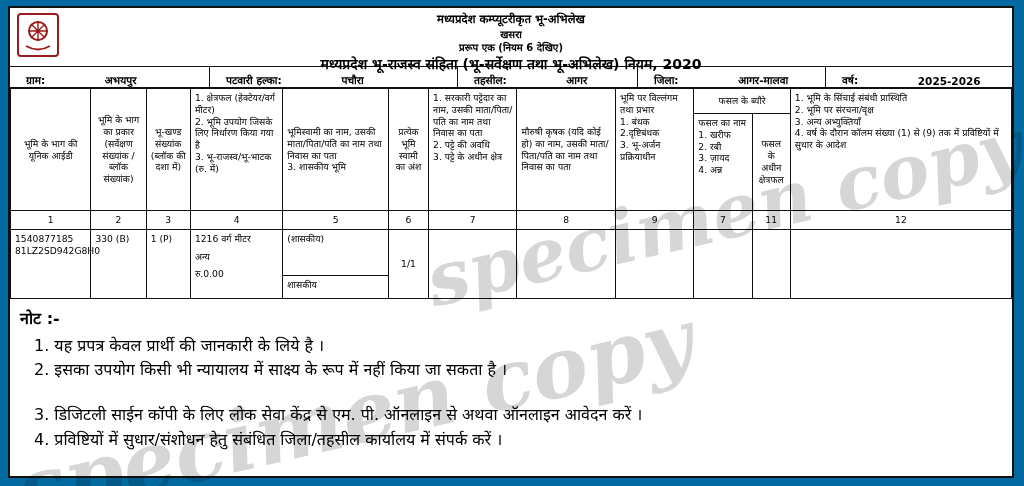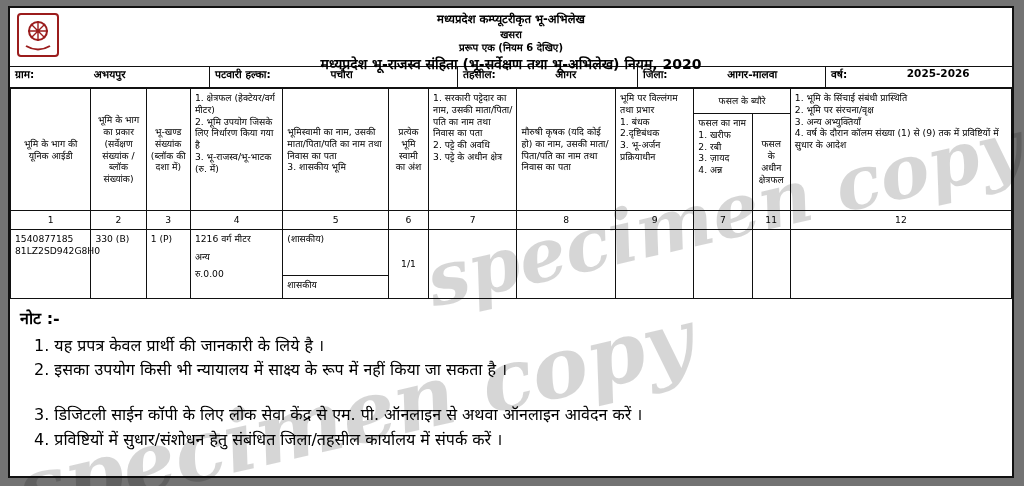--- a/index.html
+++ b/index.html
@@ -1,32 +1,32 @@
 <!DOCTYPE html>
 <html><head>
 <meta charset="utf-8">
 <style>
   html,body{margin:0;padding:0;background:#ffffff;}
   body{width:1024px;height:486px;font-family:"DejaVu Sans","Liberation Sans",sans-serif;color:#000;}
-  #doc{position:relative;width:1024px;height:486px;overflow:hidden;background:#737373;}
+  #doc{position:relative;width:1024px;height:486px;overflow:hidden;background:#0369a1;}
   .page{position:absolute;left:8px;top:6px;width:1006px;height:472px;border:2px solid #111;box-sizing:border-box;background:#fff;}
 
   
   .header{position:relative;height:58px;border-bottom:0;}
   .emblem{position:absolute;left:6px;top:4px;width:44px;height:46px;}
   .emblem svg{display:block;}
   .hdr-text{text-align:center;padding-top:4px;line-height:1.35;}
   .hdr-l1{font-size:11.5px;font-weight:bold;}
   .hdr-l2{font-size:10px;font-weight:bold;}
   .hdr-l3{font-size:10px;font-weight:bold;}
   .hdr-l4{font-size:14px;font-weight:bold;}
 
   
   .meta{display:flex;border-top:1.5px solid #111;border-bottom:1.5px solid #111;height:20px;align-items:stretch;font-size:10.5px;}
-  .meta div{display:flex;align-items:flex-start;padding-left:5px;border-right:1.5px solid #111;box-sizing:border-box;font-weight:bold;gap:28px;}
+  .meta div{display:flex;align-items:flex-end;padding-left:16px;border-right:1.5px solid #111;box-sizing:border-box;font-weight:bold;gap:28px;}
   .meta div:last-child{border-right:none;}
   .m1{width:200px;}
   .m2{width:248px;}
   .m3{width:180px;}
   .m4{width:188px;}
   .m5{flex:1;}
 
   
   table.kh{border-collapse:collapse;width:100%;table-layout:fixed;}
   table.kh td,table.kh th{border:1px solid #111;vertical-align:top;padding:3px 4px;font-size:9.2px;line-height:1.28;font-weight:normal;}

